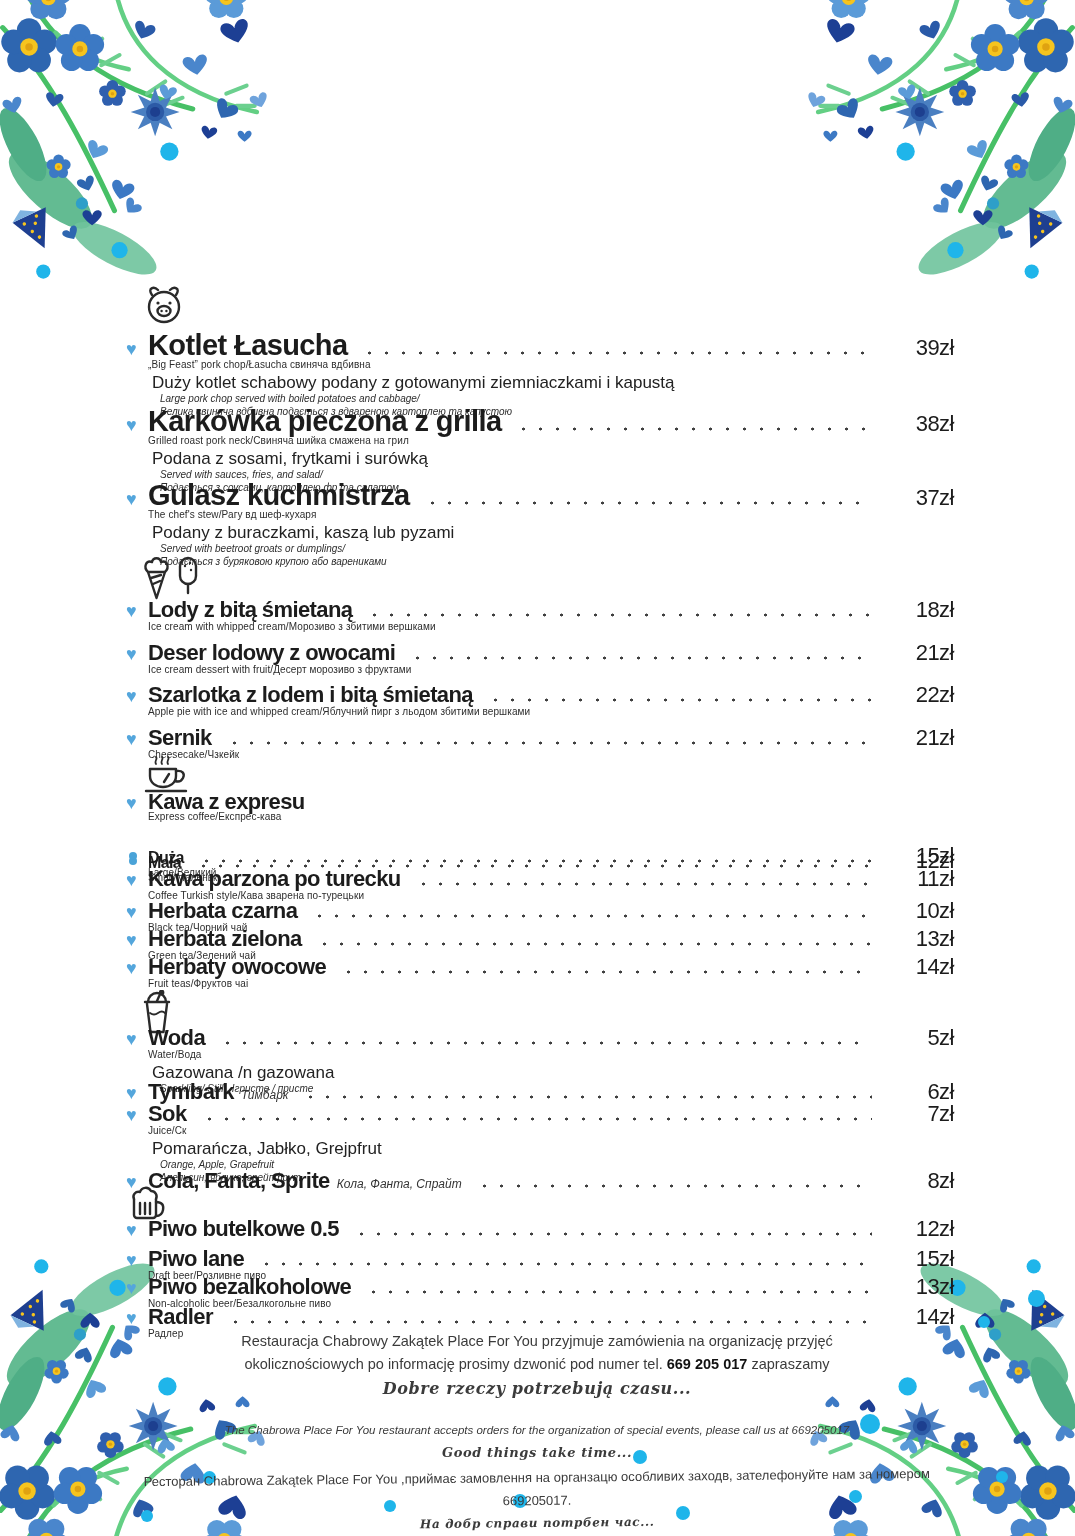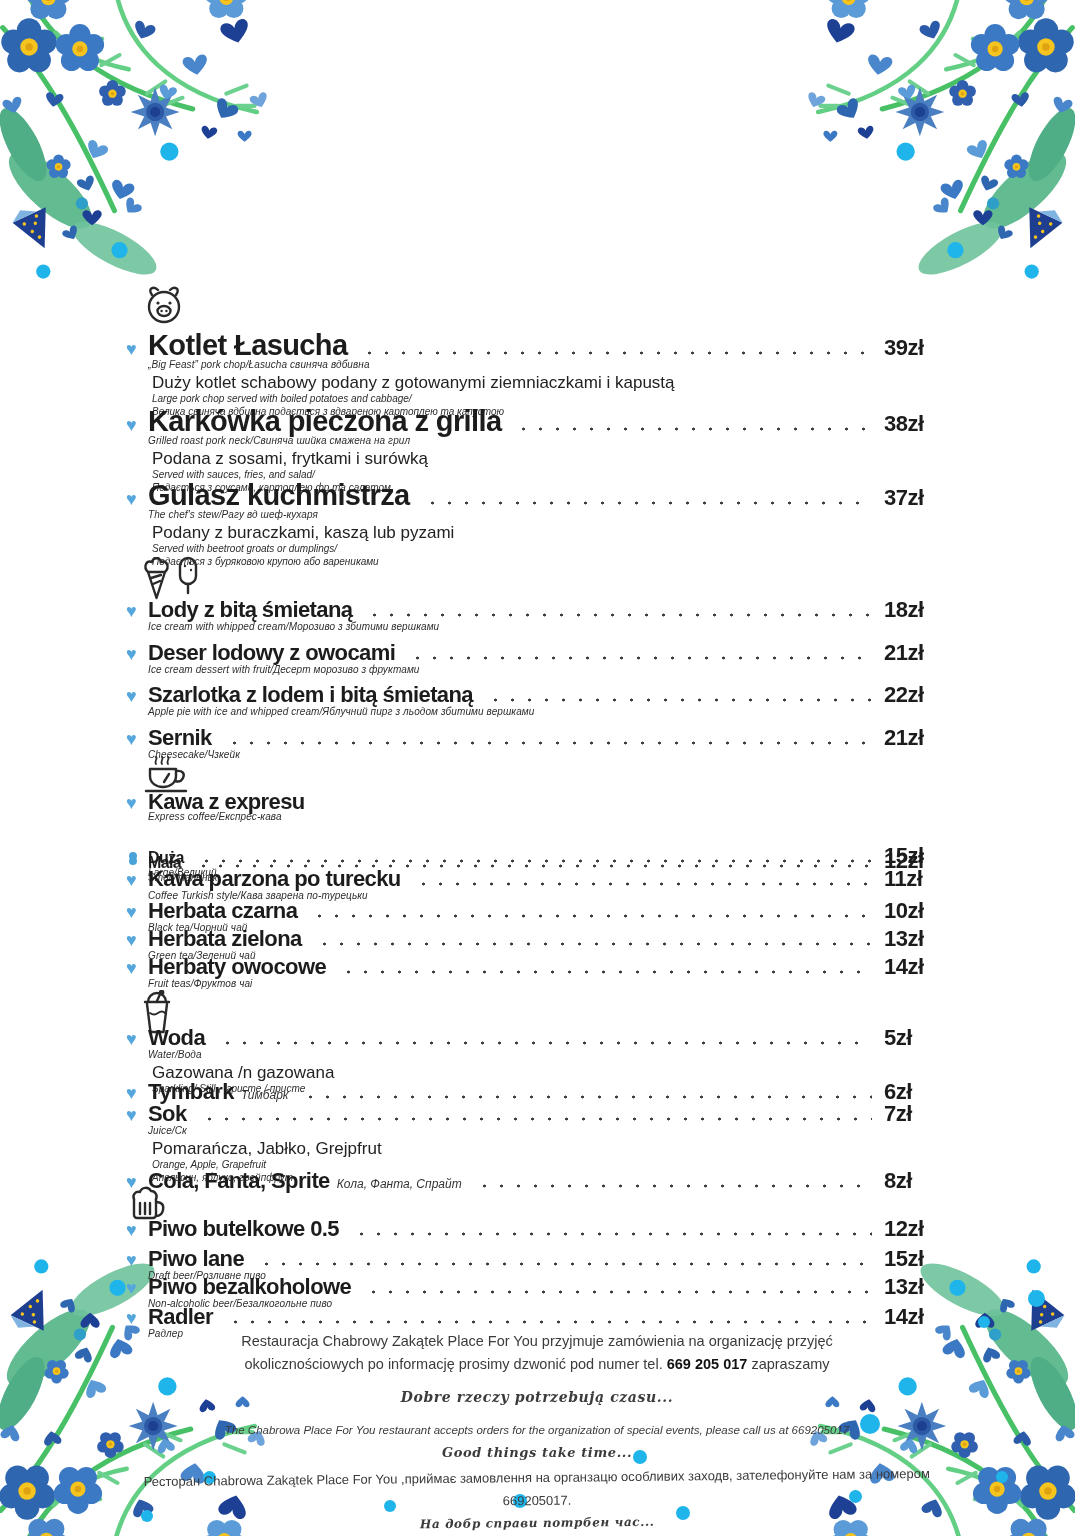--- a/index.html
+++ b/index.html
@@ -27,30 +27,30 @@
   .dotb{flex:none;width:22px;align-self:center}
   .dotb i{display:block;width:8px;height:8px;margin-left:3px;border-radius:50%;background:#4aa3d8}
   .ttl{font-weight:bold;letter-spacing:-0.6px;white-space:nowrap;line-height:1.05}
   .ttl.lg{font-size:29px}
   .ttl.md{font-size:22px}
   .ttl.sm{font-size:16px}
   .note{font-style:italic;font-size:12px;color:#333;margin-left:7px;white-space:nowrap}
   .leader{flex:1;height:4px;margin:0 12px 5px 14px;
     background-image:radial-gradient(circle,#3f3f3f 1.3px,transparent 1.7px);
     background-size:17px 4px;background-repeat:repeat-x;background-position:left bottom}
-  .price{flex:none;width:70px;text-align:left;font-weight:bold;font-size:22px;letter-spacing:-0.5px}
-  .sub{font-size:10px;font-style:italic;color:#2d2d2d;margin:-2px 0 0 22px;letter-spacing:.1px}
+  .price{flex:none;width:70px;text-align:right;font-weight:normal;font-size:22px;letter-spacing:-0.5px}
+  .sub{font-size:10px;color:#2d2d2d;margin:-2px 0 0 22px;letter-spacing:.1px}
   .desc{font-size:17px;color:#222;margin:3px 0 0 26px}
-  .dsub{font-size:10px;font-style:italic;color:#2d2d2d;margin-left:26px;line-height:1.25}
+  .dsub{font-size:10px;font-style:italic;color:#2d2d2d;margin-left:34px;line-height:1.25}
   
   .foot{position:absolute;text-align:center;color:#3b3b3b}
   .f-pl{left:237px;top:1330px;width:600px;font-size:14.5px;line-height:1.6}
   .f-pl b{color:#111}
   .script{font-style:italic;font-weight:bold;letter-spacing:.6px;font-family:"DejaVu Serif","Liberation Serif",serif}
-  .f-pl .script{font-size:14px;margin-top:10px}
+  .f-pl .script{font-size:16px;margin-top:0}
   .f-en{left:187px;top:1420px;width:700px;font-size:11.5px;font-style:italic;line-height:1.8}
   .f-en .script{font-size:13px;}
   .f-ua{left:137px;top:1466px;width:800px;font-size:13px;line-height:1.8;transform:rotate(-.6deg)}
   .f-ua .script{font-size:12px}
 </style>
 </head>
 <body>
 
 <svg width="0" height="0" style="position:absolute" aria-hidden="true">
   <defs>

